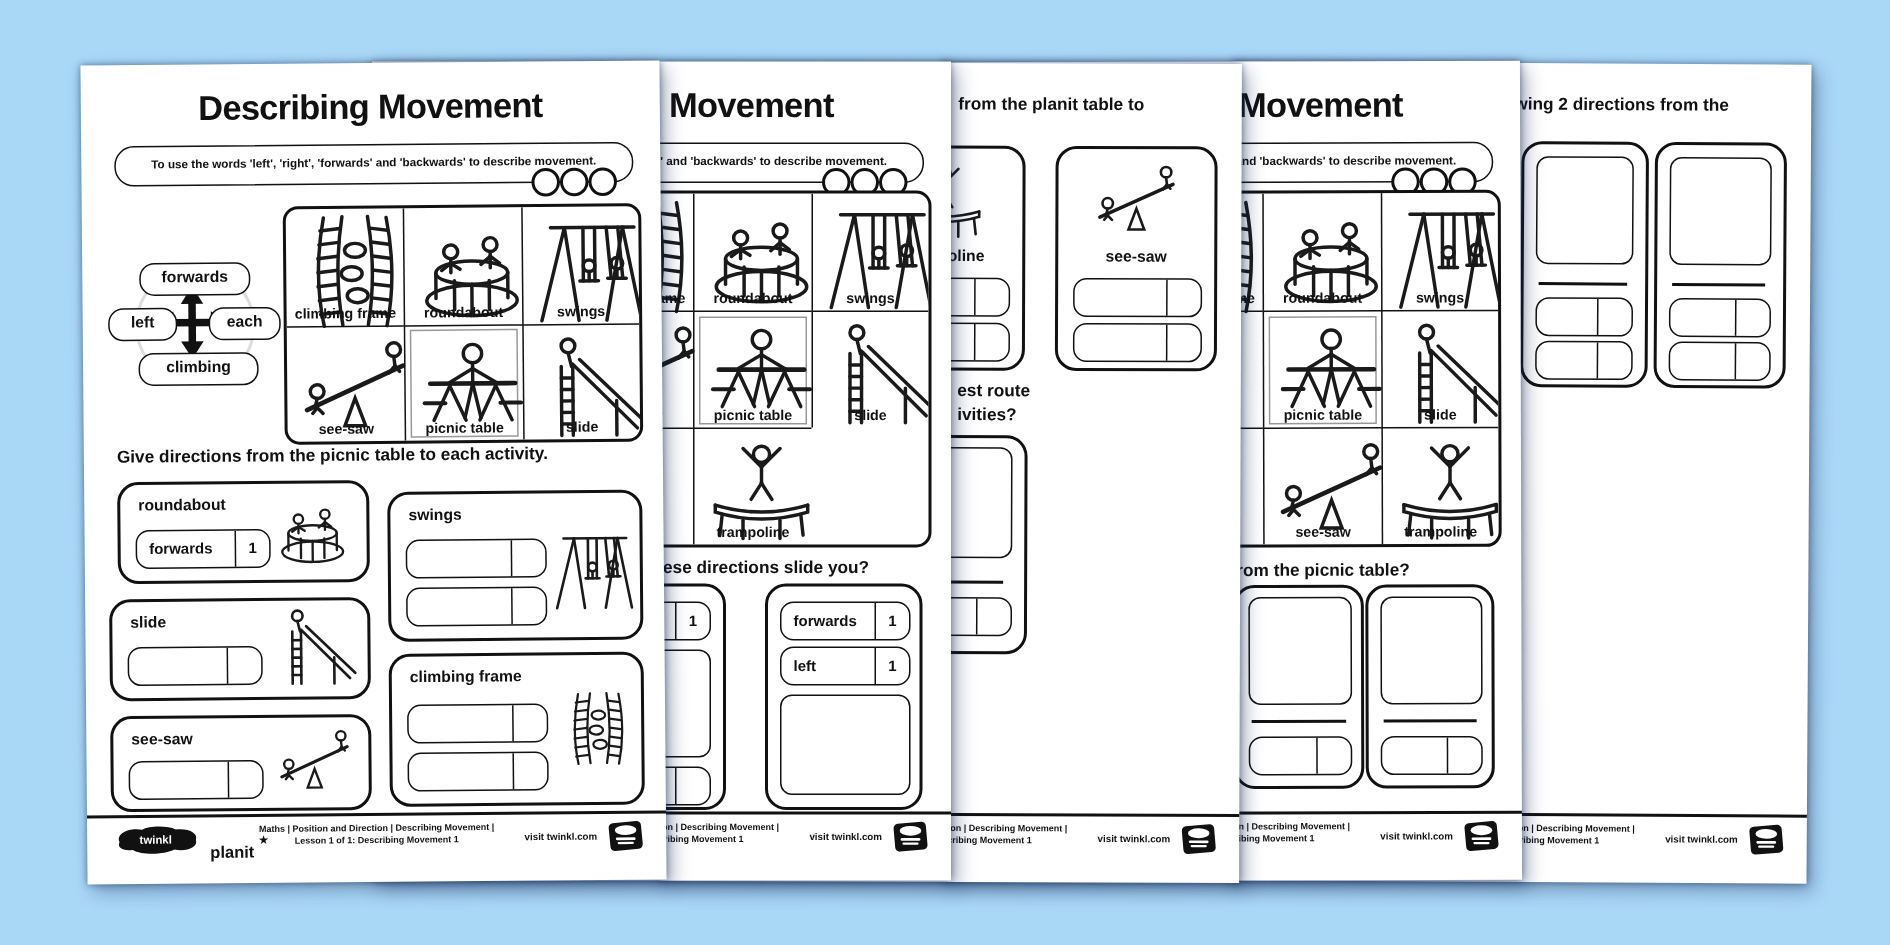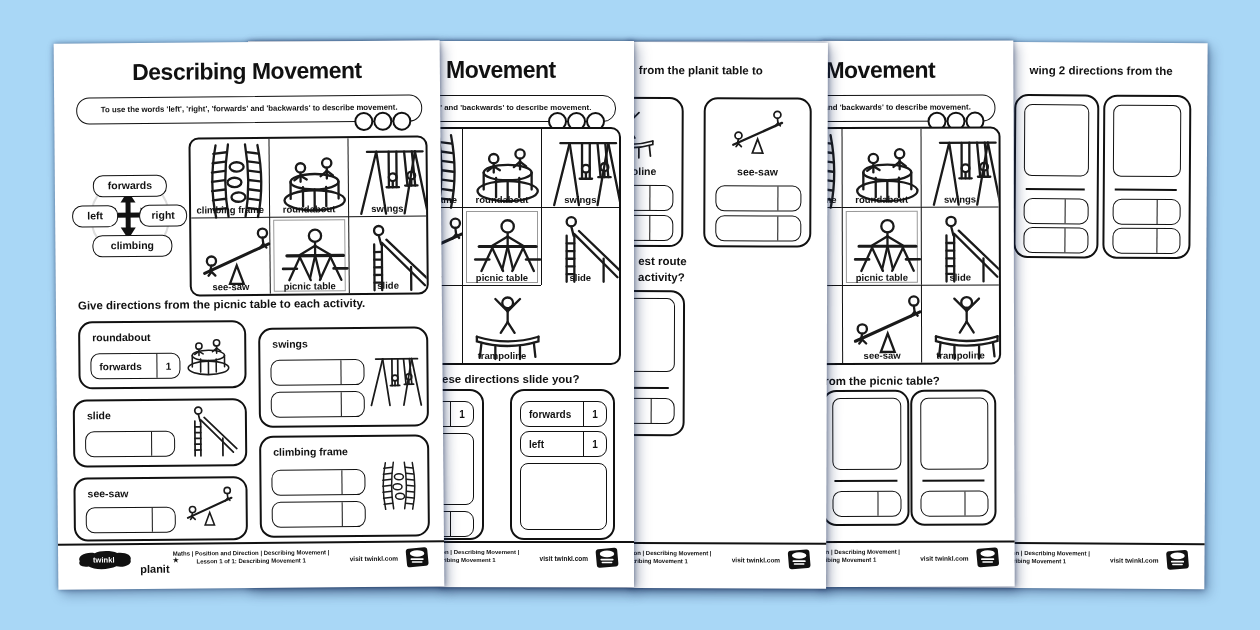--- a/index.html
+++ b/index.html
@@ -196,21 +196,21 @@
       <ellipse cx="20" cy="13" rx="12" ry="5.5" fill="#fff"></ellipse>
       <rect x="9" y="21" width="22" height="3" rx="1.5" fill="#fff"></rect>
       <rect x="11" y="26" width="18" height="2.5" rx="1.2" fill="#fff"></rect>
     </g>
   </defs>
 </svg>
 
 <div class="stage">
 
   <div class="page" id="p5" style="left:820px;top:42px;z-index:10;transform:rotate(.35deg)">
-    <div class="ptext" style="left:208px;top:22px">wing 2 directions from the</div>
+    <div class="ptext" style="left:188px;top:22px">wing 2 directions from the</div>
 
     <div class="obox" style="left:193px;top:52px;width:81px;height:160px">
       <div class="drawrect" style="left:8px;top:8px;width:63px;height:70px"></div>
       <div class="hline" style="left:10px;top:92px;width:59px"></div>
       <div class="arow" style="left:8px;top:102px;width:63px">
         <span class="amain"></span>
         <span class="anum"></span>
       </div>
       <div class="arow" style="left:8px;top:131px;width:63px">
         <span class="amain"></span>
@@ -366,21 +366,21 @@
         <span class="amain"></span>
         <span class="anum"></span>
       </div>
       <div class="arow" style="left:10px;top:116px;width:84px">
         <span class="amain"></span>
         <span class="anum"></span>
       </div>
     </div>
 
     <div class="ptext" style="left:197px;top:213px">est route</div>
-    <div class="ptext" style="left:197px;top:229px">activity?</div>
+    <div class="ptext" style="left:197px;top:229px">ivities?</div>
 
     <div class="obox" style="left:134px;top:248px;width:106px;height:142px">
       <div class="drawrect" style="left:10px;top:6px;width:86px;height:72px"></div>
       <div class="hline" style="left:14px;top:95px;width:78px"></div>
       <div class="arow" style="left:10px;top:106px;width:86px">
         <span class="amain"></span>
         <span class="anum"></span>
       </div>
     </div>
 
@@ -508,21 +508,21 @@
       <span class="objc" style="right:10px"></span>
     </div>
 
     <div>
       <div class="cring"></div>
       <svg class="abs" style="left:48px;top:147px;width:50px;height:50px" viewBox="0 0 60 60">
           <use href="#i-cross"></use>
         </svg>
       <div class="cpill" style="left:38px;top:132px;width:72px">forwards</div>
       <div class="cpill" style="left:17px;top:162px;width:44px">left</div>
-      <div class="cpill" style="left:84px;top:162px;width:46px">right</div>
+      <div class="cpill" style="left:84px;top:162px;width:46px">each</div>
       <div class="cpill" style="left:37px;top:192px;width:78px">climbing</div>
     </div>
 
     <div class="pgrid" style="left:134px;top:95px;width:235px;height:155px;
          grid-template-columns:repeat(3,1fr);grid-template-rows:repeat(2,1fr)">
       <div class="gcell">
         <svg class="gart line" viewBox="0 0 100 100">
             <use href="#i-climb"></use>
           </svg>
         <div class="glabel">climbing frame</div>

